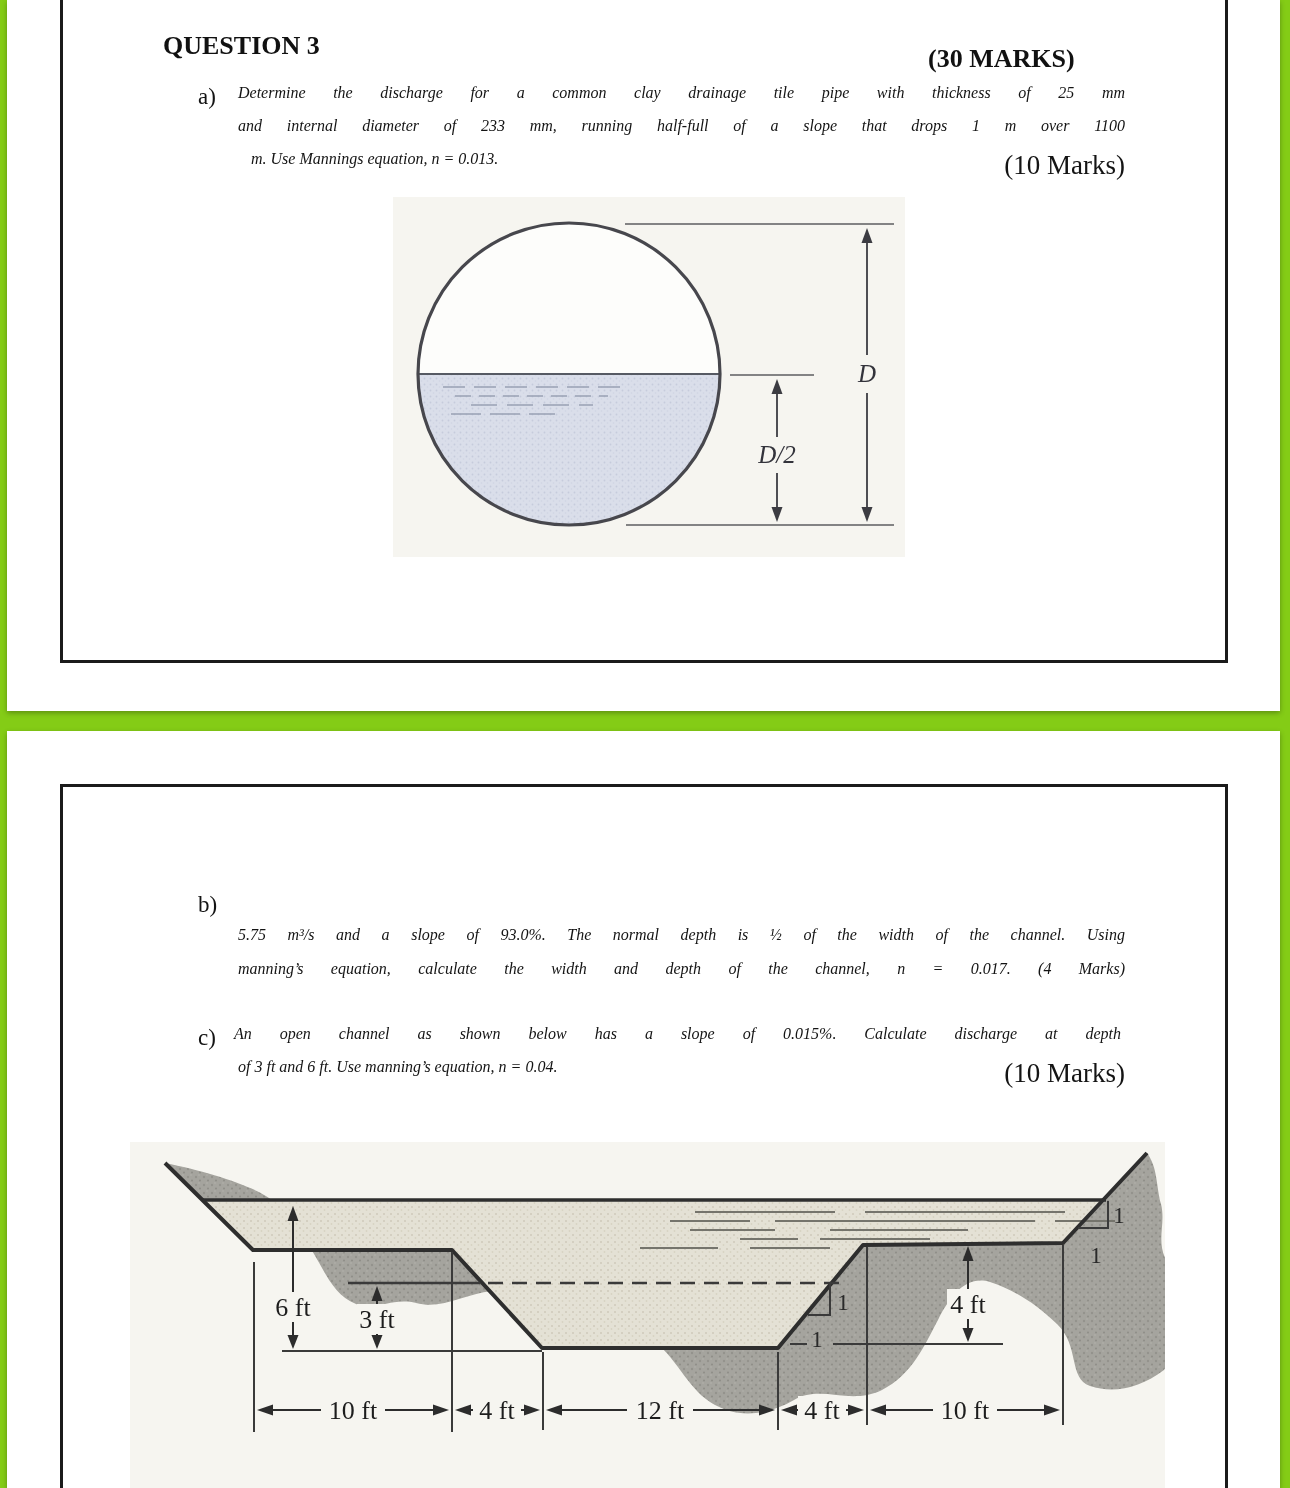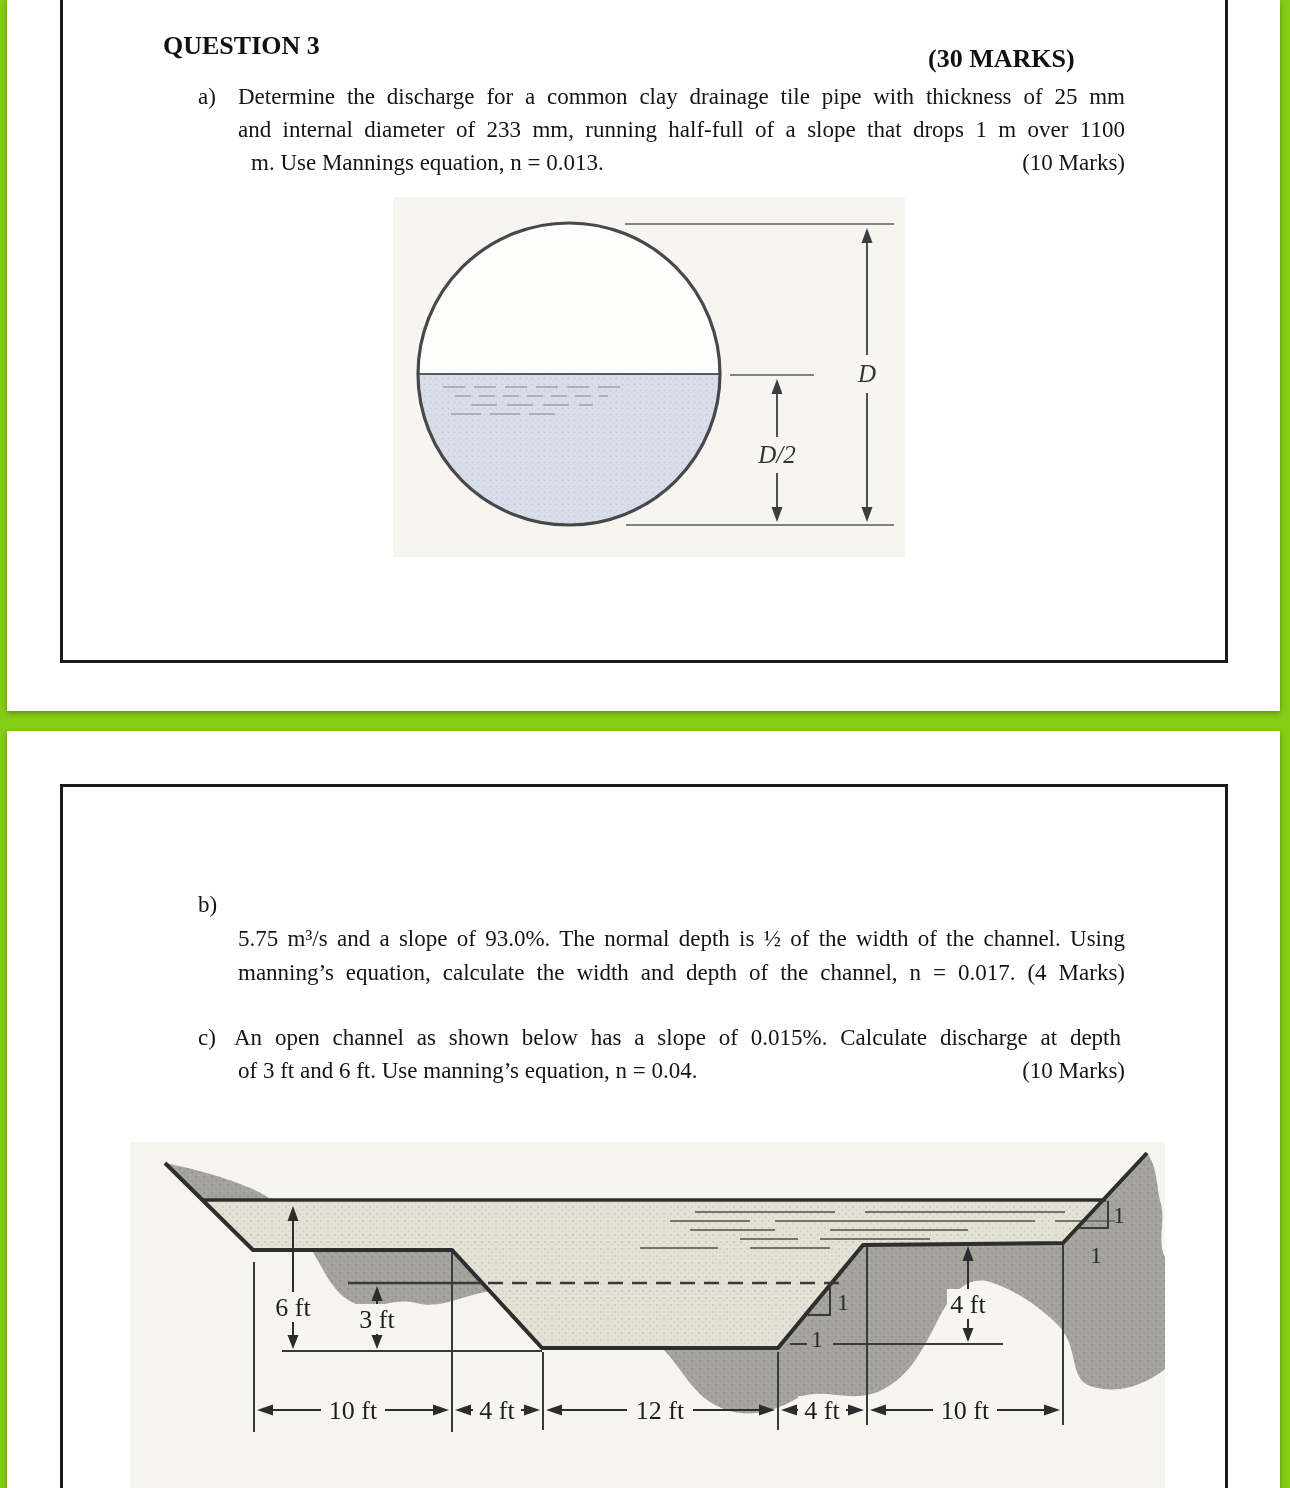--- a/index.html
+++ b/index.html
@@ -6,24 +6,24 @@
   body{background:#c9c9c9;font-family:"Liberation Serif", serif;}
   #root{position:relative;width:1290px;height:1488px;background:#84cc16;overflow:hidden;margin:0 auto;}
   .page{position:absolute;left:7px;width:1273px;background:#ffffff;box-shadow:0 2px 5px rgba(0,0,0,.3);}
   #page1{top:0;height:711px;}
   #page2{top:731px;height:757px;}
   .frame{position:absolute;border:3px solid #1b1b1b;background:transparent;}
   #frame1{left:60px;top:-6px;width:1162px;height:663px;}
   #frame2{left:60px;top:784px;width:1162px;height:760px;}
   .abs{position:absolute;}
   .h1{font-weight:bold;font-size:26px;color:#111;white-space:nowrap;}
-  .bodyline{font-size:23px;color:#141414;width:887px;white-space:nowrap;}
+  .bodyline{font-size:16px;color:#141414;width:887px;white-space:nowrap;font-style:italic;}
   .just{text-align:justify;text-align-last:justify;}
   .marker{font-size:23px;color:#141414;}
-  .marks{font-size:23px;color:#141414;width:180px;text-align:right;}
+  .marks{font-size:27px;color:#141414;width:180px;text-align:right;}
   .fig{position:absolute;background:#f6f5f0;}
   svg text{font-family:"Liberation Serif", serif;}
   .dimtext{font-size:26px;fill:#1d1d1d;}
   .slopetext{font-size:23px;fill:#2a2a2a;}
   .pipelabel{font-size:25px;font-style:italic;fill:#33333b;}
 </style>
 </head>
 <body>
 
 <div id="root">

